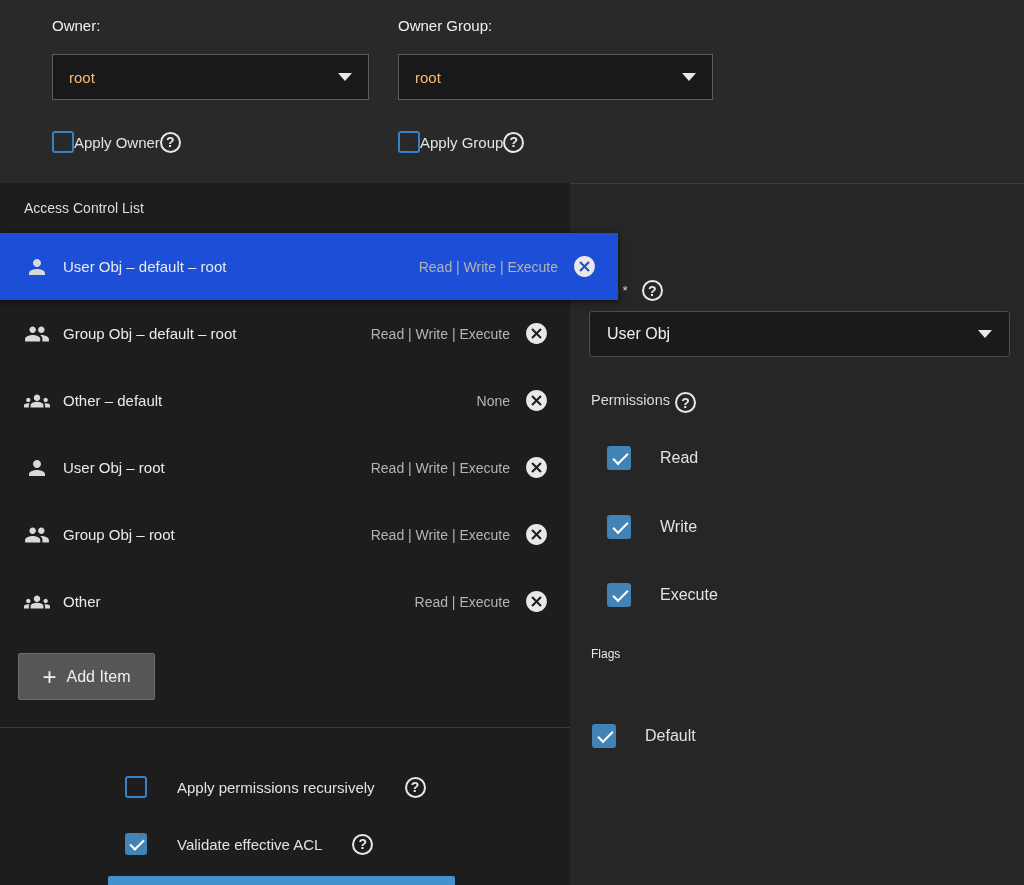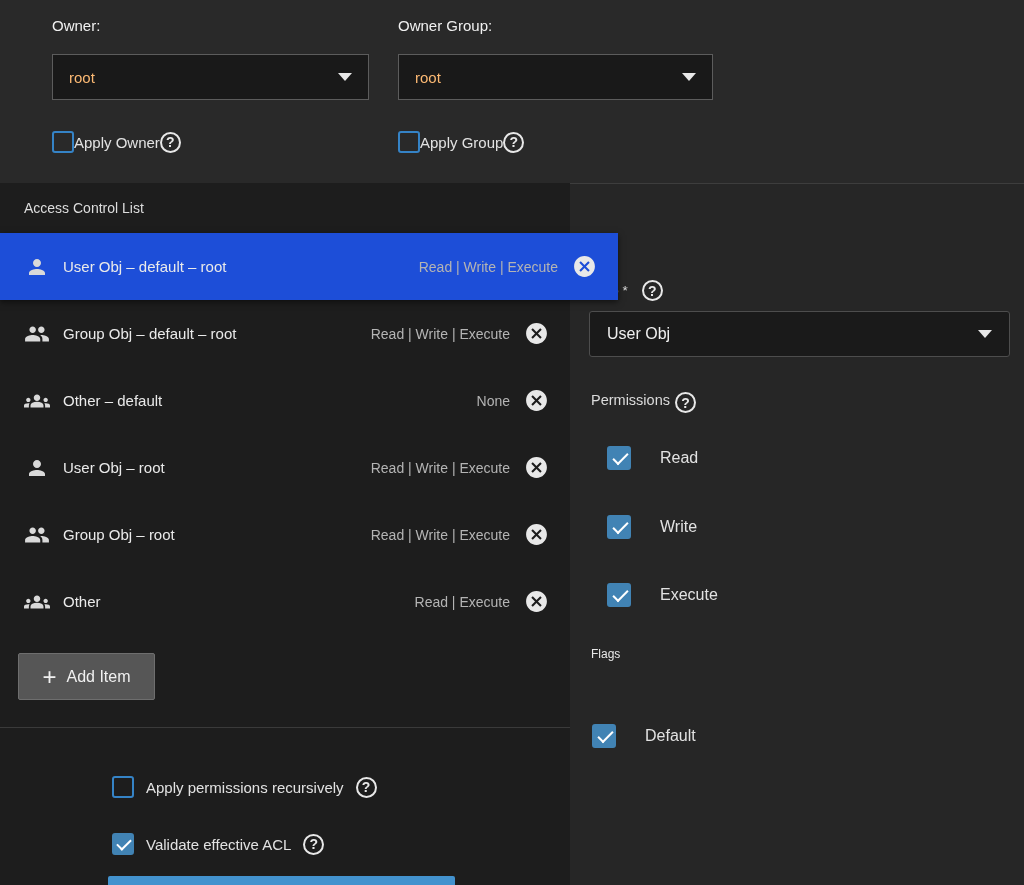--- a/index.html
+++ b/index.html
@@ -49,21 +49,21 @@
   .row-close svg { fill:#e8e8e8; }
 
   .add-item-btn { position:absolute; left:18px; top:470px; width:137px; height:47px;
     background:#565656; border:1px solid #6e6e6e; border-radius:2px; display:flex;
     align-items:center; justify-content:center; gap:10px; color:#f0f0f0; font-size:16px;
     cursor:pointer; }
   .plus-glyph { font-size:24px; font-weight:400; line-height:1; color:#f0f0f0; }
 
   .left-divider { position:absolute; left:0; top:544px; width:570px; height:1px; background:#3a3a3a; }
 
-  .footer-row { position:absolute; left:112px; display:flex; align-items:center; gap:12px; }
+  .footer-row { position:absolute; left:125px; display:flex; align-items:center; gap:30px; }
   .footer-row.r1 { top:593px; }
   .footer-row.r2 { top:650px; }
   .save-btn { position:absolute; left:108px; top:693px; width:347px; height:40px;
     background:#4392ce; border:none; border-radius:2px; cursor:pointer; }
 
   
   .right-panel { position:absolute; left:570px; top:183px; width:454px; height:702px;
     background:#262626; border-top:1px solid #3d3d3d; }
   .ace-title { position:absolute; left:21px; top:23px; font-size:21px; font-weight:400; color:#f5f5f5; }
   .who-row { position:absolute; left:21px; top:96px; display:flex; align-items:center; gap:14px; }

